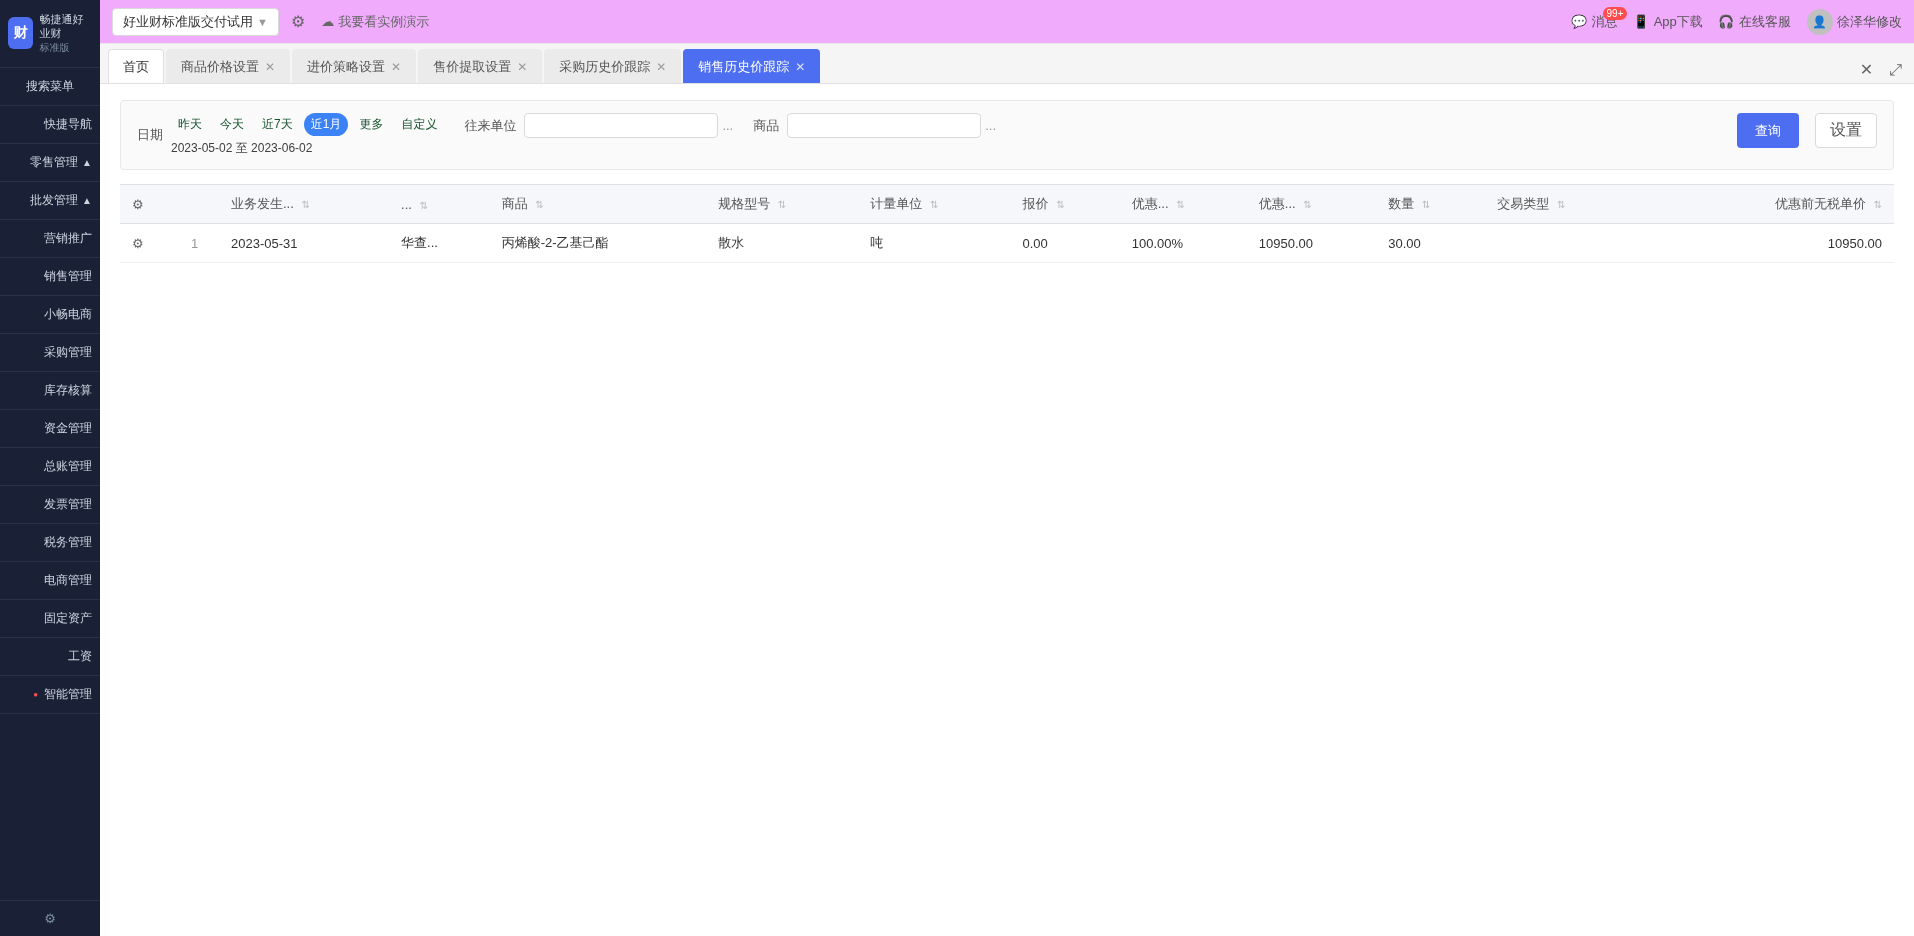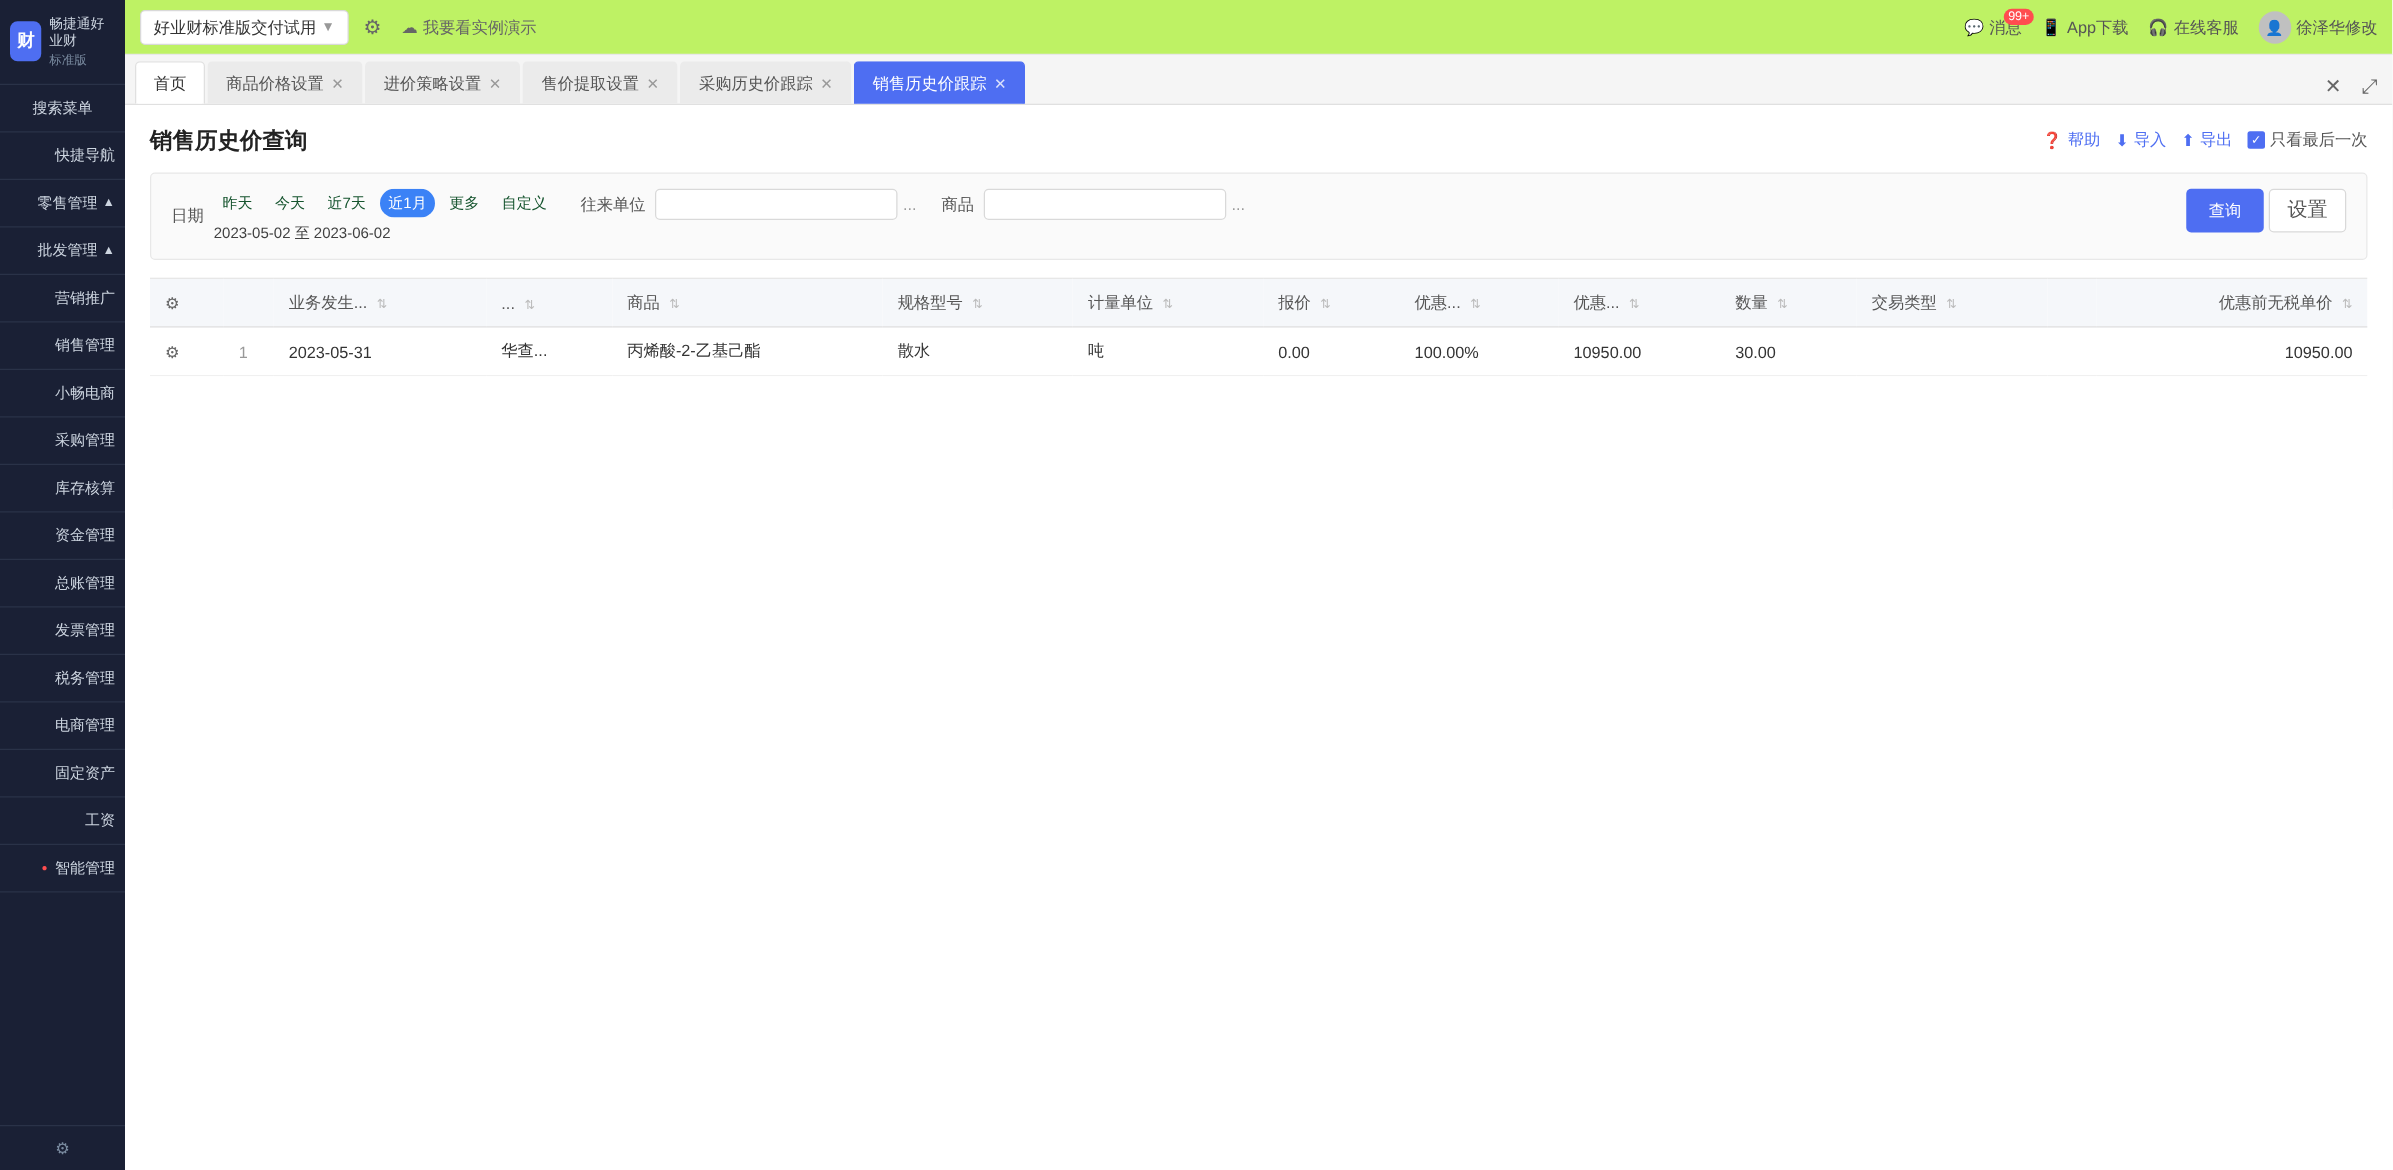--- a/index.html
+++ b/index.html
@@ -66,21 +66,21 @@
     .main {
       flex: 1;
       display: flex;
       flex-direction: column;
       overflow: hidden;
     }
 
     
     .topbar {
       height: 44px;
-      background: #bef264;
+      background: #f0abfc;
       border-bottom: 1px solid #e8e8e8;
       display: flex;
       align-items: center;
       padding: 0 12px;
       gap: 8px;
     }
     .topbar-select {
       display: flex; align-items: center; gap: 4px;
       border: 1px solid #d9d9d9; border-radius: 4px;
       padding: 4px 10px; cursor: pointer; font-size: 13px; color: #333;
@@ -172,21 +172,21 @@
     .filter-date-btn.active { background: #3b82f6; color: #fff; border-radius: 12px; }
     .filter-date-range { font-size: 12px; color: #404040; margin-top: 4px; }
     .filter-date-col { display: flex; flex-direction: column; }
     .filter-input-group { display: flex; align-items: center; gap: 4px; }
     .filter-input {
       border: 1px solid #d9d9d9; border-radius: 4px;
       padding: 4px 8px; font-size: 13px; color: #333;
       min-width: 180px; background: #fff;
     }
     .filter-ellipsis { color: #999; cursor: pointer; font-size: 13px; }
-    .filter-right { margin-left: auto; display: flex; gap: 4px; }
+    .filter-right { margin-left: auto; display: flex; gap: 16px; }
     .btn-query {
       background: #4e6ef2; color: #fff; border: none;
       padding: 6px 18px; border-radius: 4px; cursor: pointer; font-size: 13px;
     }
     .btn-setting {
       background: #fff; color: #555; border: 1px solid #d9d9d9;
       padding: 6px 14px; border-radius: 4px; cursor: pointer; font-size: 16px;
     }
 
     
@@ -344,41 +344,20 @@
       <span class="close">✕</span>
     </div>
     <div class="tabbar-right">
       <button class="tabbar-btn">✕</button>
       <button class="tabbar-btn">⤢</button>
     </div>
   </div>
 
   <div class="content">
 
-    <div class="page-header">
-      <div class="page-title">销售历史价查询</div>
-      <div class="page-actions">
-        <div class="page-action-item">
-          <span>❓</span>
-          <span>帮助</span>
-        </div>
-        <div class="page-action-item">
-          <span>⬇</span>
-          <span>导入</span>
-        </div>
-        <div class="page-action-item">
-          <span>⬆</span>
-          <span>导出</span>
-        </div>
-        <label class="checkbox-label">
-          <div class="checkbox-checked">✓</div>
-          <span>只看最后一次</span>
-        </label>
-      </div>
-    </div>
 
     <div class="filter-row">
       <div class="filter-group">
         <span class="filter-label">日期</span>
         <div class="filter-date-col">
           <div class="filter-date-options">
             <div class="filter-date-btn">昨天</div>
             <div class="filter-date-btn">今天</div>
             <div class="filter-date-btn">近7天</div>
             <div class="filter-date-btn active">近1月</div>

